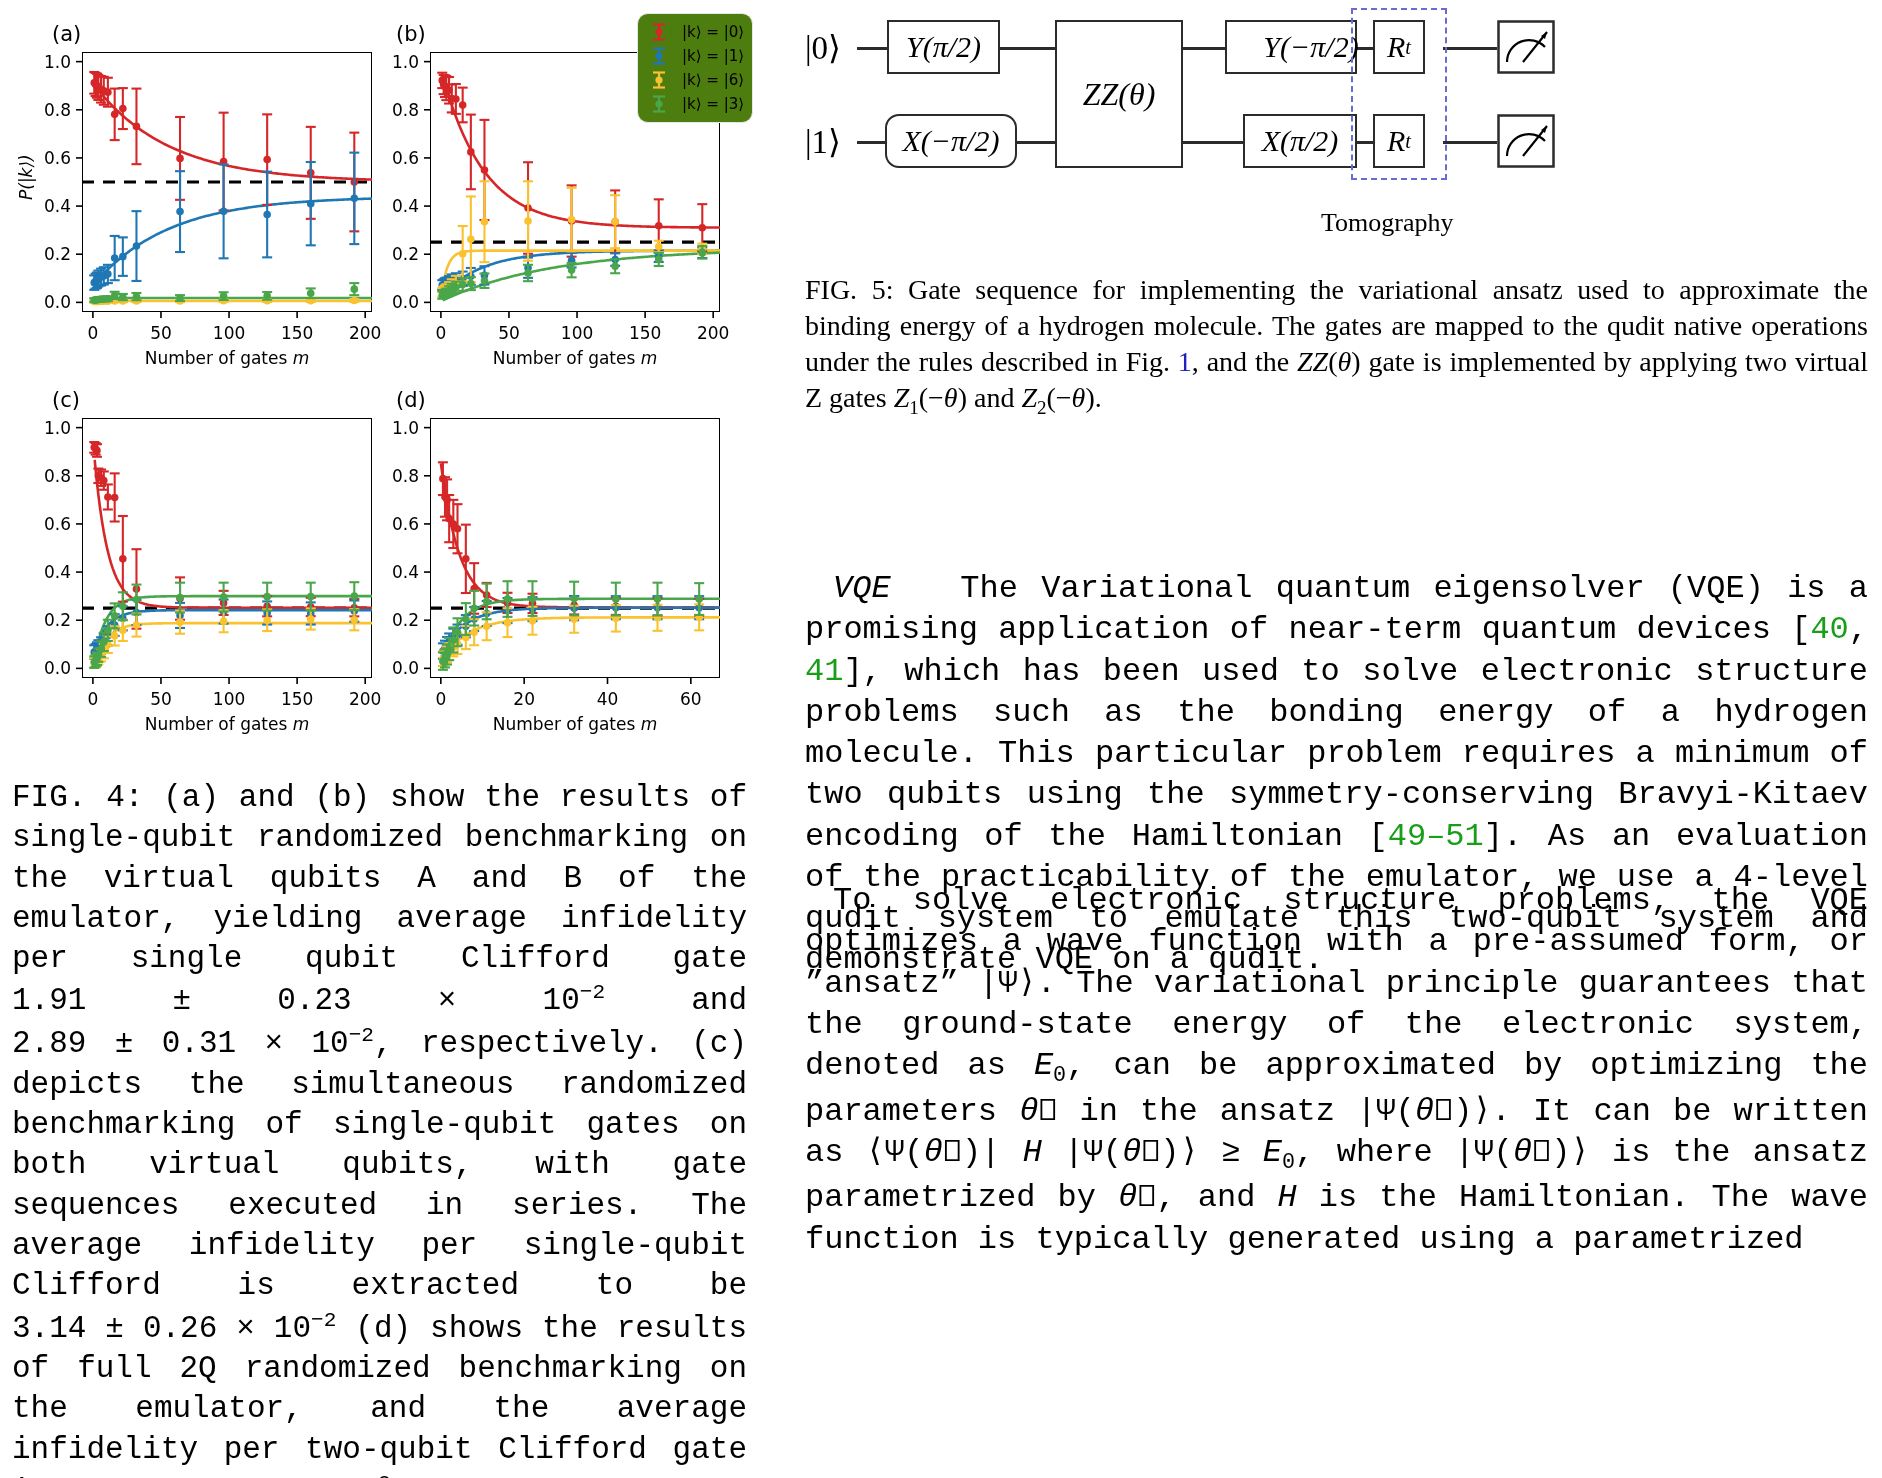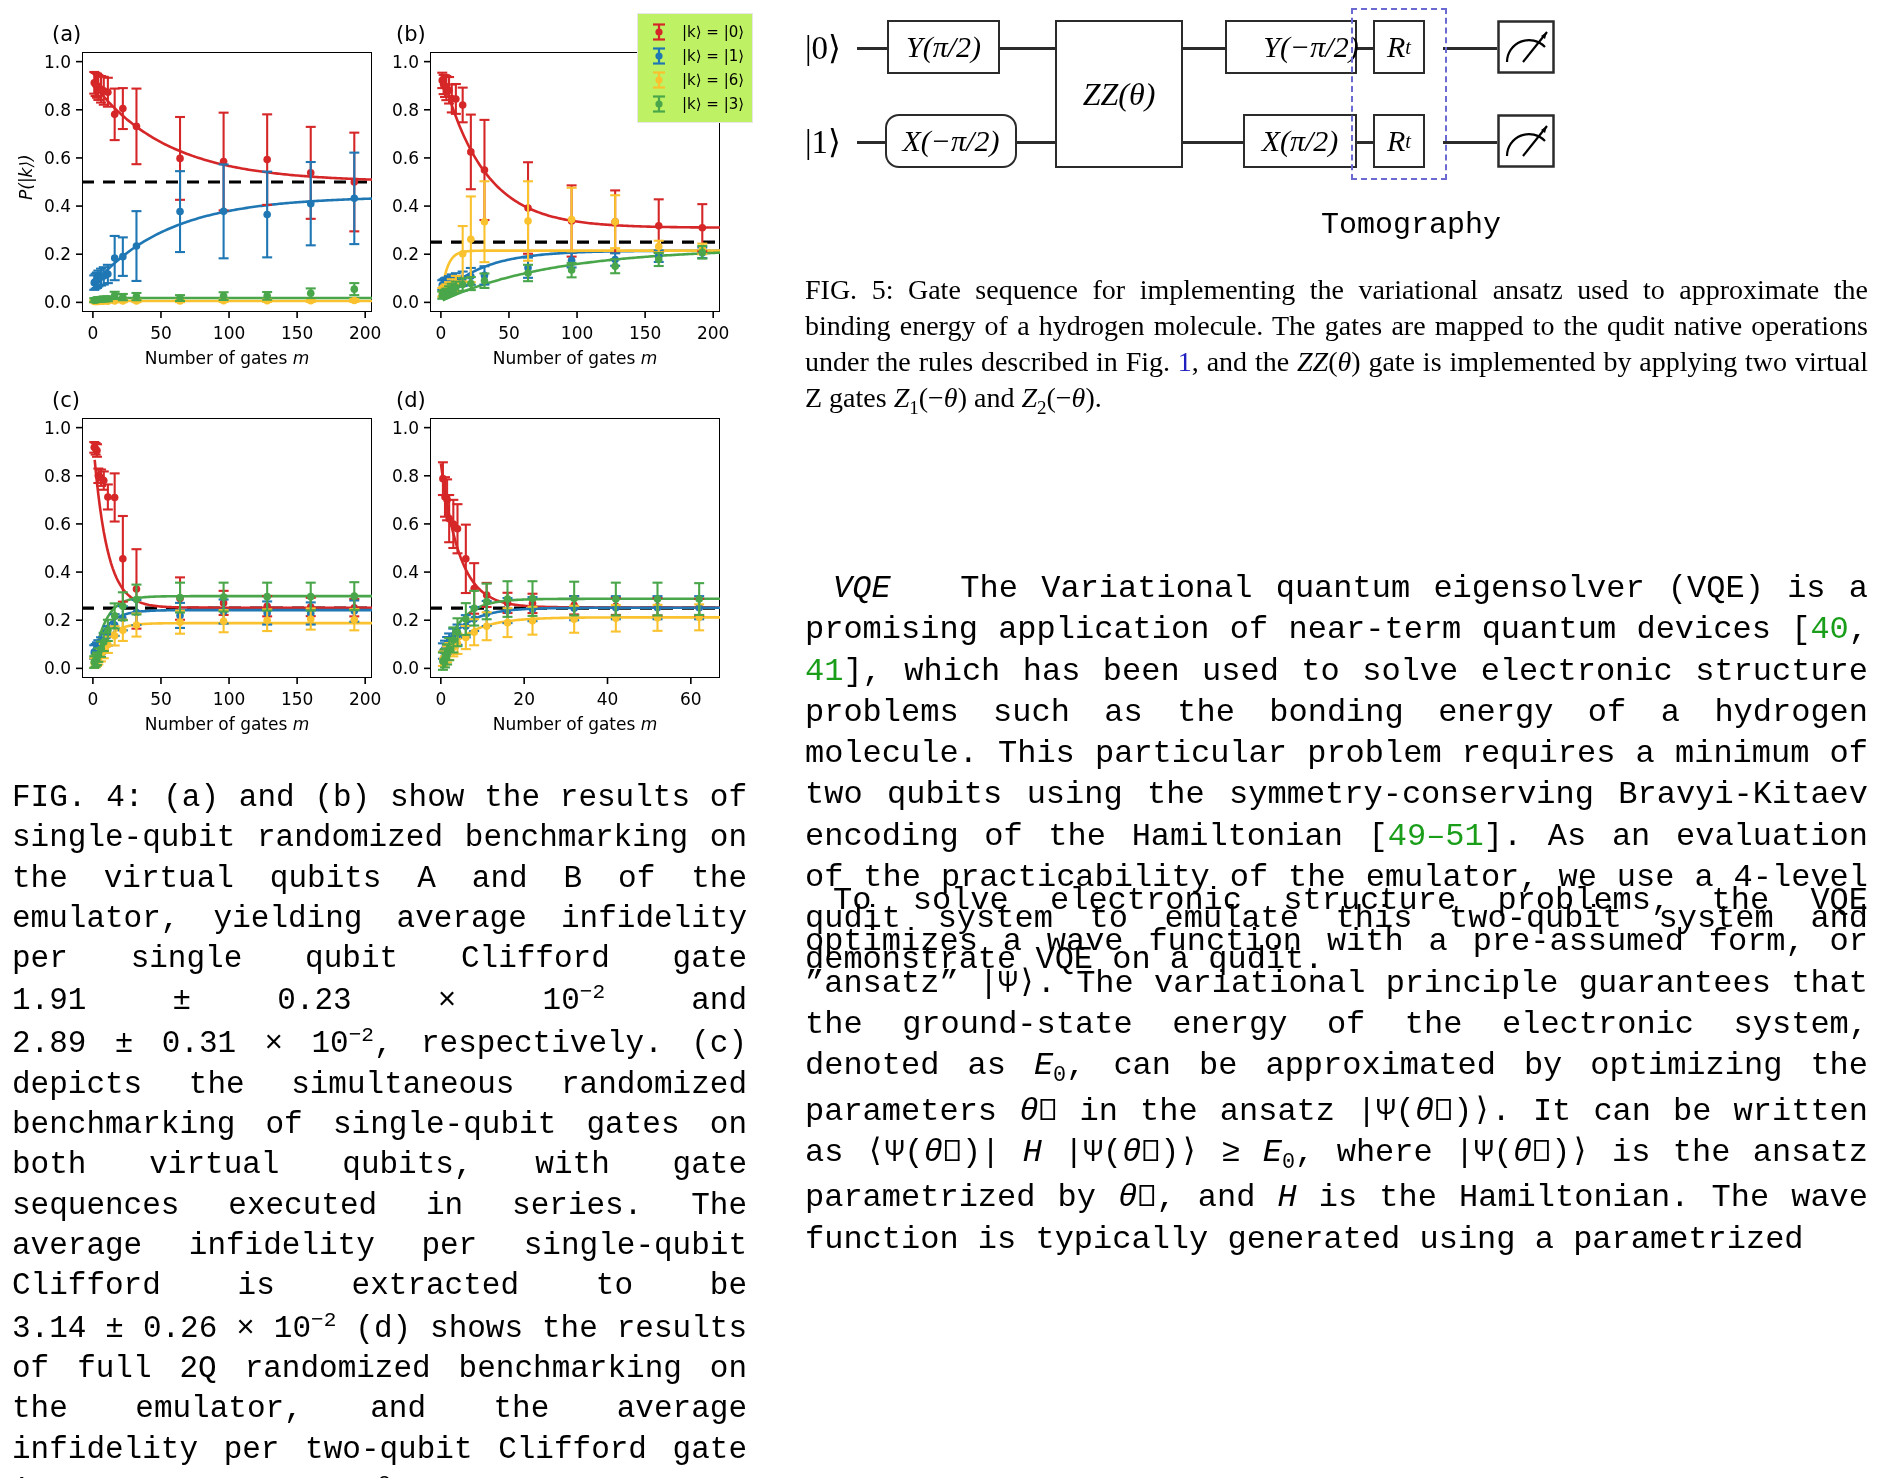--- a/index.html
+++ b/index.html
@@ -11,39 +11,39 @@
   .fig-grid{position:absolute;left:0;top:0;width:780px;height:760px;}
 
   .panel{position:absolute;}
   .panel .plabel{position:absolute;font-family:"DejaVu Sans",sans-serif;font-size:21px;color:#000;}
   .axes{position:absolute;border:1.6px solid #000;background:#fff;box-sizing:border-box;}
   .ylab{position:absolute;font-family:"DejaVu Sans",sans-serif;font-size:17px;
         transform:rotate(-90deg);transform-origin:left top;white-space:nowrap;font-style:italic;}
   .xlab{position:absolute;font-family:"DejaVu Sans",sans-serif;font-size:17px;text-align:center;white-space:nowrap;}
   .plotsvg{position:absolute;left:0;top:0;}
 
-  .legendbox{position:absolute;background:#bef264;border:1px solid #e6e6e6;border-radius:0;
+  .legendbox{position:absolute;background:#4d7c0f;border:1px solid #e6e6e6;border-radius:11px;
              padding:6px 8px 6px 6px;box-shadow:0 0 0 0 rgba(0,0,0,0);}
   .legrow{display:flex;align-items:center;height:24px;}
   .legmark{width:30px;height:20px;position:relative;}
   .legtxt{font-family:"DejaVu Sans",sans-serif;font-size:15px;margin-left:8px;white-space:nowrap;}
 
   .caption{position:absolute;font-family:Liberation Mono, monospace;font-size:31px;line-height:1.30;
            text-align:justify;}
 
   
   .right-col{position:absolute;left:795px;top:0;width:1087px;height:1478px;}
   .circuit{position:absolute;left:0;top:0;width:1087px;height:200px;}
   .gate{position:absolute;border:2.5px solid #2b2b2b;background:#fff;box-sizing:border-box;
         display:flex;align-items:center;justify-content:center;font-family:"Liberation Serif",serif;
         font-style:italic;font-size:30px;}
   .wire{position:absolute;height:2.5px;background:#2b2b2b;}
   .ket{position:absolute;font-family:"Liberation Serif",serif;font-size:33px;}
   .dashbox{position:absolute;border:2px dashed #6a6ad0;box-sizing:border-box;}
-  .tomog{position:absolute;font-family:Liberation Mono, monospace;font-size:30px;}
+  .tomog{position:absolute;font-family:Liberation Serif, serif;font-size:26px;}
 
   .figcap{position:absolute;font-family:"Liberation Serif",serif;font-size:28px;line-height:1.29;text-align:justify;}
   .body-txt{position:absolute;font-family:Liberation Mono, monospace;font-size:32px;line-height:1.29;text-align:justify;}
   .cite-b{color:#2020c0;}
   .cite-g{color:#1a9e1a;}
   sub{font-size:.68em;}
   sup{font-size:.68em;}
 </style>
 </head>
 <body>

